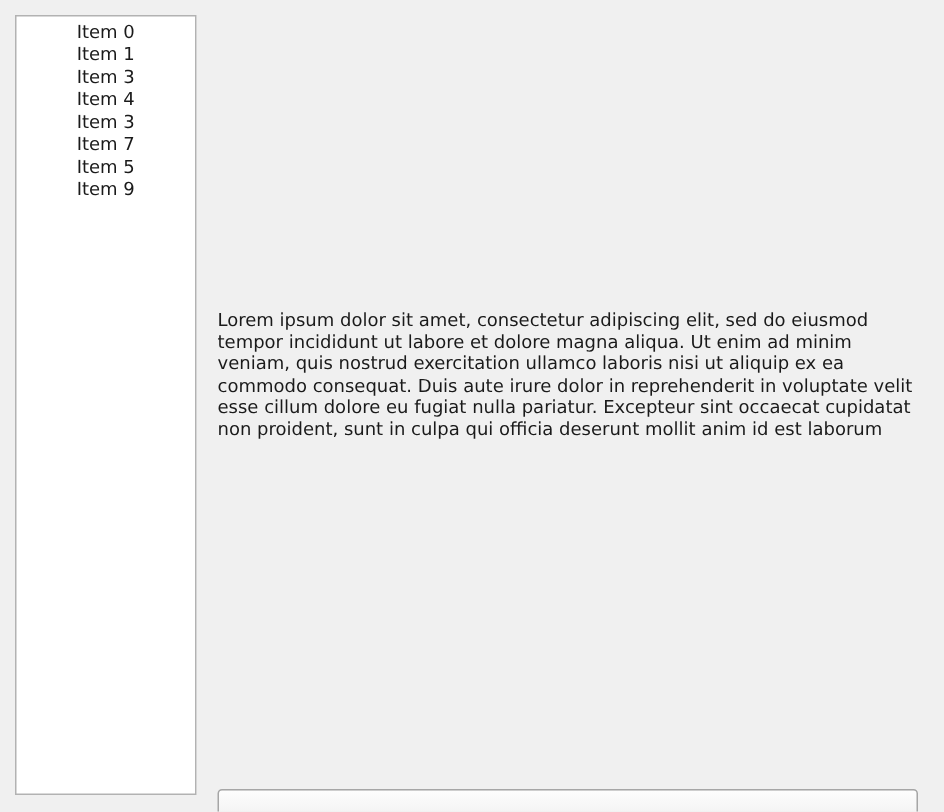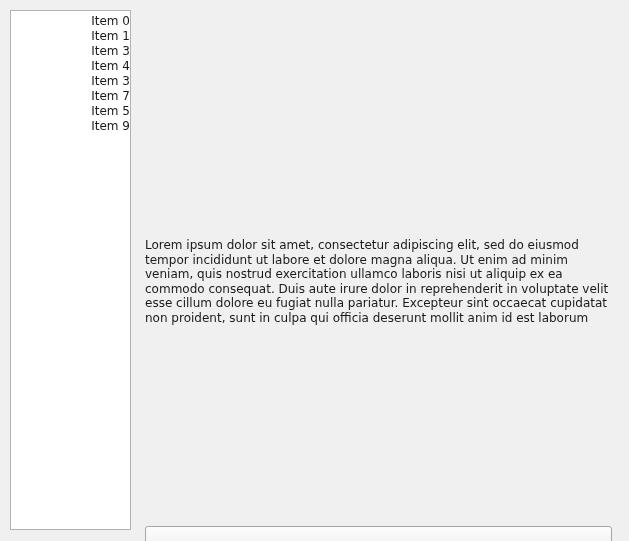--- a/index.html
+++ b/index.html
@@ -24,32 +24,31 @@
     height: 520px;
     box-sizing: border-box;
     background: var(--listBg, #ffffff);
     border: 1px solid var(--listBorder, #b2b2b2);
     padding-top: 3px;
     overflow: hidden;
   }
   .list-item {
     height: 15px;
     line-height: 15px;
-    text-align: right;
+    text-align: center;
     white-space: nowrap;
     cursor: default;
   }
   .paragraph {
     position: absolute;
     left: 145px;
     top: 206px;
     width: 466px;
     line-height: 14.5px;
     text-align: left;
-    margin-top: 32px;
   }
   .something-button {
     position: absolute;
     left: 145px;
     top: 502px;
     width: 467px;
     height: 21px;
     box-sizing: border-box;
     padding: 16px;
     border: 1px solid var(--buttonBorder, #a6a6a6);

